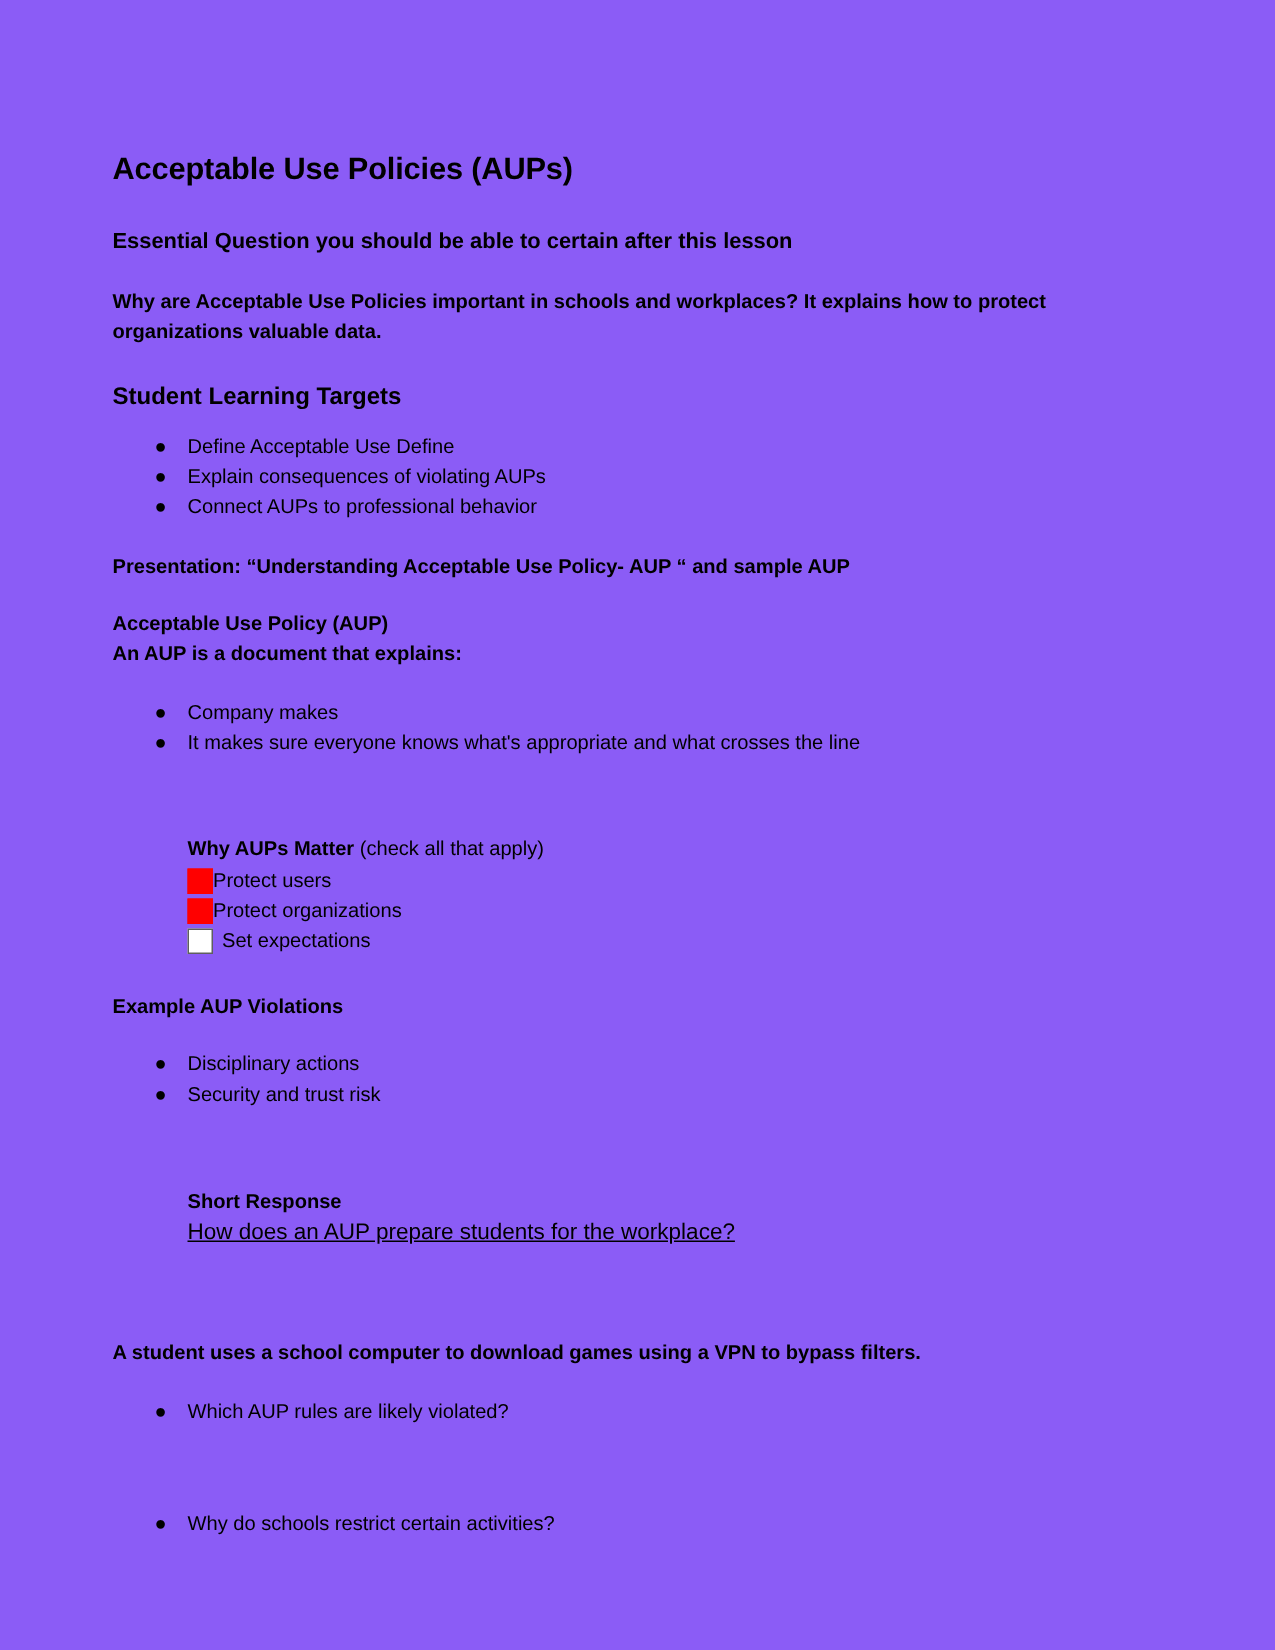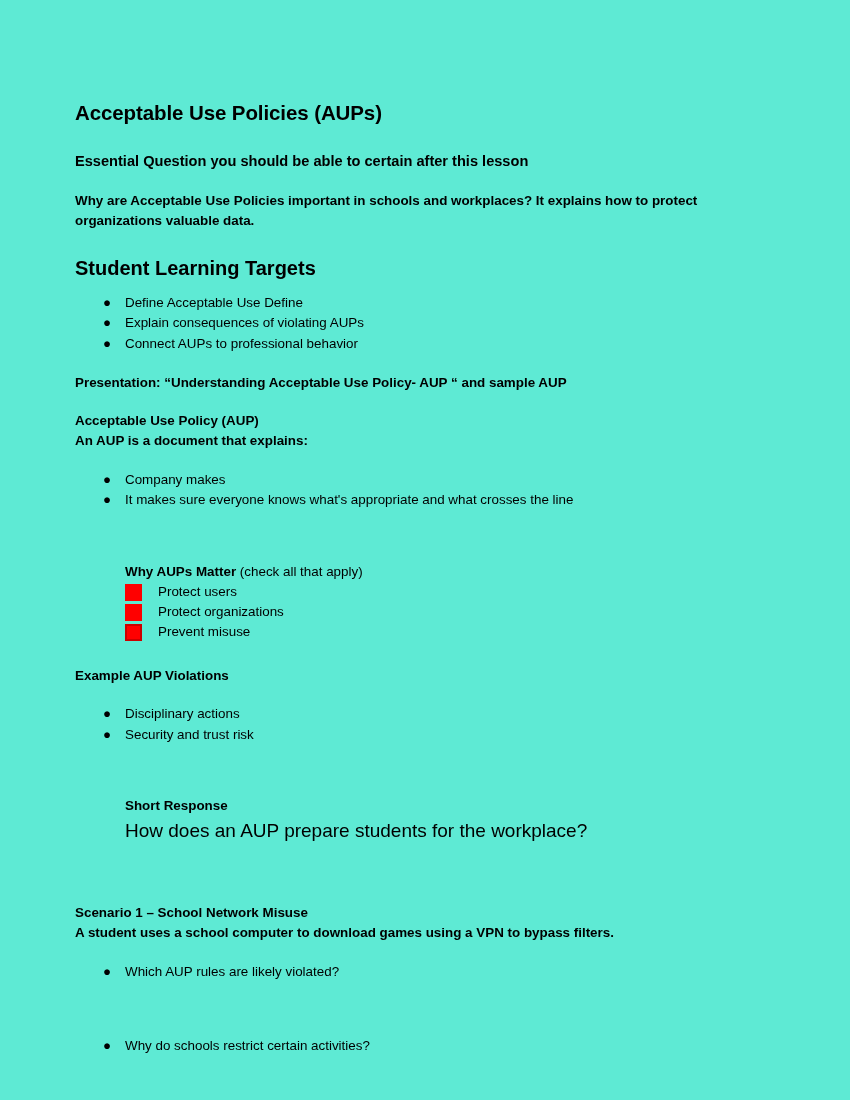--- a/index.html
+++ b/index.html
@@ -14,21 +14,21 @@
     font-family: "Liberation Sans", "DejaVu Sans", sans-serif;
     color: #000000;
     -webkit-font-smoothing: antialiased;
     overflow: hidden;
   }
 
   .page {
     position: relative;
     width: 850px;
     height: 1100px;
-    background: #5eead4;
+    background: #8b5cf6;
     box-sizing: border-box;
     padding: 100px 78px 0 75px;
   }
 
   
   .doc-title {
     font-size: 20.5px;
     font-weight: bold;
     line-height: 1.25;
     letter-spacing: -0.1px;
@@ -36,21 +36,21 @@
   }
 
   .h-essential {
     font-size: 14.6px;
     font-weight: bold;
     line-height: 1.3;
     margin: 0 0 20px 0;
   }
 
   .h-section {
-    font-size: 20px;
+    font-size: 16px;
     font-weight: bold;
     line-height: 1.3;
     margin: 0 0 12px 0;
   }
 
   .h-bold {
     font-size: 13.4px;
     font-weight: bold;
     line-height: 1.45;
     margin: 0;
@@ -96,23 +96,24 @@
     margin-top: 32px;
   }
   .subblock .sub-head {
     font-size: 13.4px;
     line-height: 1.52;
     margin: 0;
   }
   .subblock .sub-head .strong { font-weight: bold; }
   .subblock .sub-head .normal { font-weight: normal; }
   .subblock .sub-line {
-    font-size: 19px;
-    line-height: 1.52;
-    margin: 0;
+    font-size: 15px;
+    line-height: 1.52;
+    margin: 0;
+    text-decoration: underline;
   }
 
   
   .checklist {
     list-style: none;
     margin: 0;
     padding: 0;
   }
   .check-row {
     display: flex;
@@ -137,21 +138,20 @@
     background: #ff0000;
     border: 2px solid #cc0000;
   }
   .cb.empty {
     background: #ffffff;
     border: 1px solid #5f5f5f;
     margin-right: 6px;
   }
   .check-row .cb-label {
     white-space: nowrap;
-    padding-left: 16px;
   }
 </style>
 </head>
 <body>
 
 <div class="page">
 
   <h1 class="doc-title">Acceptable Use Policies (AUPs)</h1>
 
   <h2 class="h-essential">Essential Question you should be able to certain after this lesson</h2>
@@ -212,25 +212,25 @@
       <div class="check-row">
         <span class="cb filled"></span>
         <span class="cb-label">Protect users</span>
       </div>
 
       <div class="check-row">
         <span class="cb filled"></span>
         <span class="cb-label">Protect organizations</span>
       </div>
 
-
       <div class="check-row">
-        <span class="cb filled-outlined"></span>
-        <span class="cb-label">Prevent misuse</span>
+        <span class="cb empty"></span>
+        <span class="cb-label">Set expectations</span>
       </div>
+
 
     </div>
   </div>
 
   <div class="gap-lg"></div>
 
   <p class="h-bold">Example AUP Violations</p>
 
   <div class="gap-md"></div>
 
@@ -249,21 +249,20 @@
 
   <div class="subblock">
     <p class="sub-head">
       <span class="strong">Short Response</span>
     </p>
     <p class="sub-line">How does an AUP prepare students for the workplace?</p>
   </div>
 
   <div class="gap-xxl"></div>
 
-  <p class="h-bold">Scenario 1 – School Network Misuse</p>
 
   <p class="para">A student uses a school computer to download games using a VPN to bypass filters.</p>
 
   <div class="gap-md"></div>
 
   <ul class="bullets spaced">
     <li>
       <span class="bullet-dot">●</span>
       <span>Which AUP rules are likely violated?</span>
     </li>

